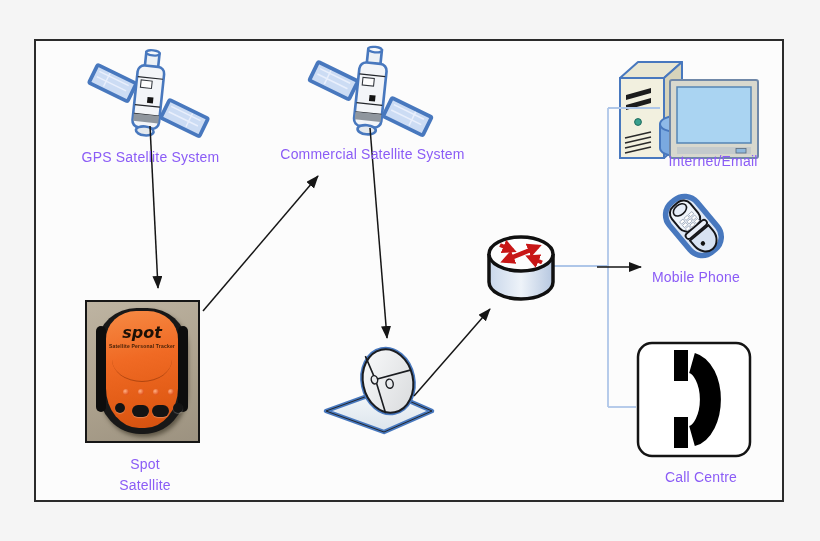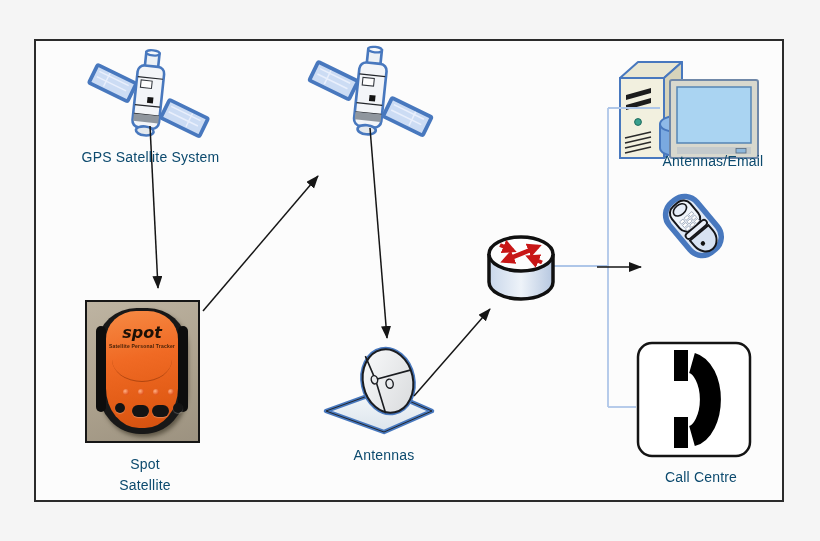--- a/index.html
+++ b/index.html
@@ -3,21 +3,21 @@
 <meta charset="utf-8">
 <style>
   html,body{margin:0;padding:0;background:#f5f5f5;}
   #canvas{
     position:relative;width:820px;height:541px;background:#f5f5f5;overflow:hidden;
     font-family:"Liberation Sans",sans-serif;color:#1a1a1a;
   }
   svg{position:absolute;left:0;top:0;}
   .lbl{
     position:absolute;text-align:center;font-size:14px;line-height:18px;
-    color:#0c4a6e;letter-spacing:.2px;
+    color:#8b5cf6;letter-spacing:.2px;
   }
   
   .photo{
     position:absolute;left:85px;top:300px;width:115px;height:143px;box-sizing:border-box;
     background:linear-gradient(160deg,#beb4a2 0%,#aba08c 60%,#9c9280 100%);
     border:2px solid #161616;
   }
   .device{position:absolute;left:11px;top:6px;width:88px;height:126px;}
   .device-shell{
     position:absolute;inset:0;background:#181818;
@@ -210,22 +210,23 @@
         <div class="btn btn-round" style="left:9px"></div>
         <div class="btn btn-pill" style="left:26px"></div>
         <div class="btn btn-pill" style="left:46px"></div>
         <div class="btn btn-round" style="left:67px"></div>
       </div>
     </div>
   </div>
 
   <div class="lbl" style="left:58px;top:148px;width:185px">GPS Satellite System</div>
 
+  <div class="lbl" style="left:270px;top:145px;width:205px">Commercial Satellite System</div>
 
   <div class="lbl" style="left:83px;top:454px;width:124px;line-height:21px"><span>Spot</span><br><span>Satellite</span></div>
 
-  <div class="lbl" style="left:324px;top:446px;width:120px">Antennas</div>
-
-  <div class="lbl" style="left:652px;top:152px;width:122px">Antennas/Email</div>
-
+
+  <div class="lbl" style="left:652px;top:152px;width:122px">Internet/Email</div>
+
+  <div class="lbl" style="left:636px;top:268px;width:120px">Mobile Phone</div>
 
   <div class="lbl" style="left:641px;top:468px;width:120px">Call Centre</div>
 </div>
 
 </body></html>

